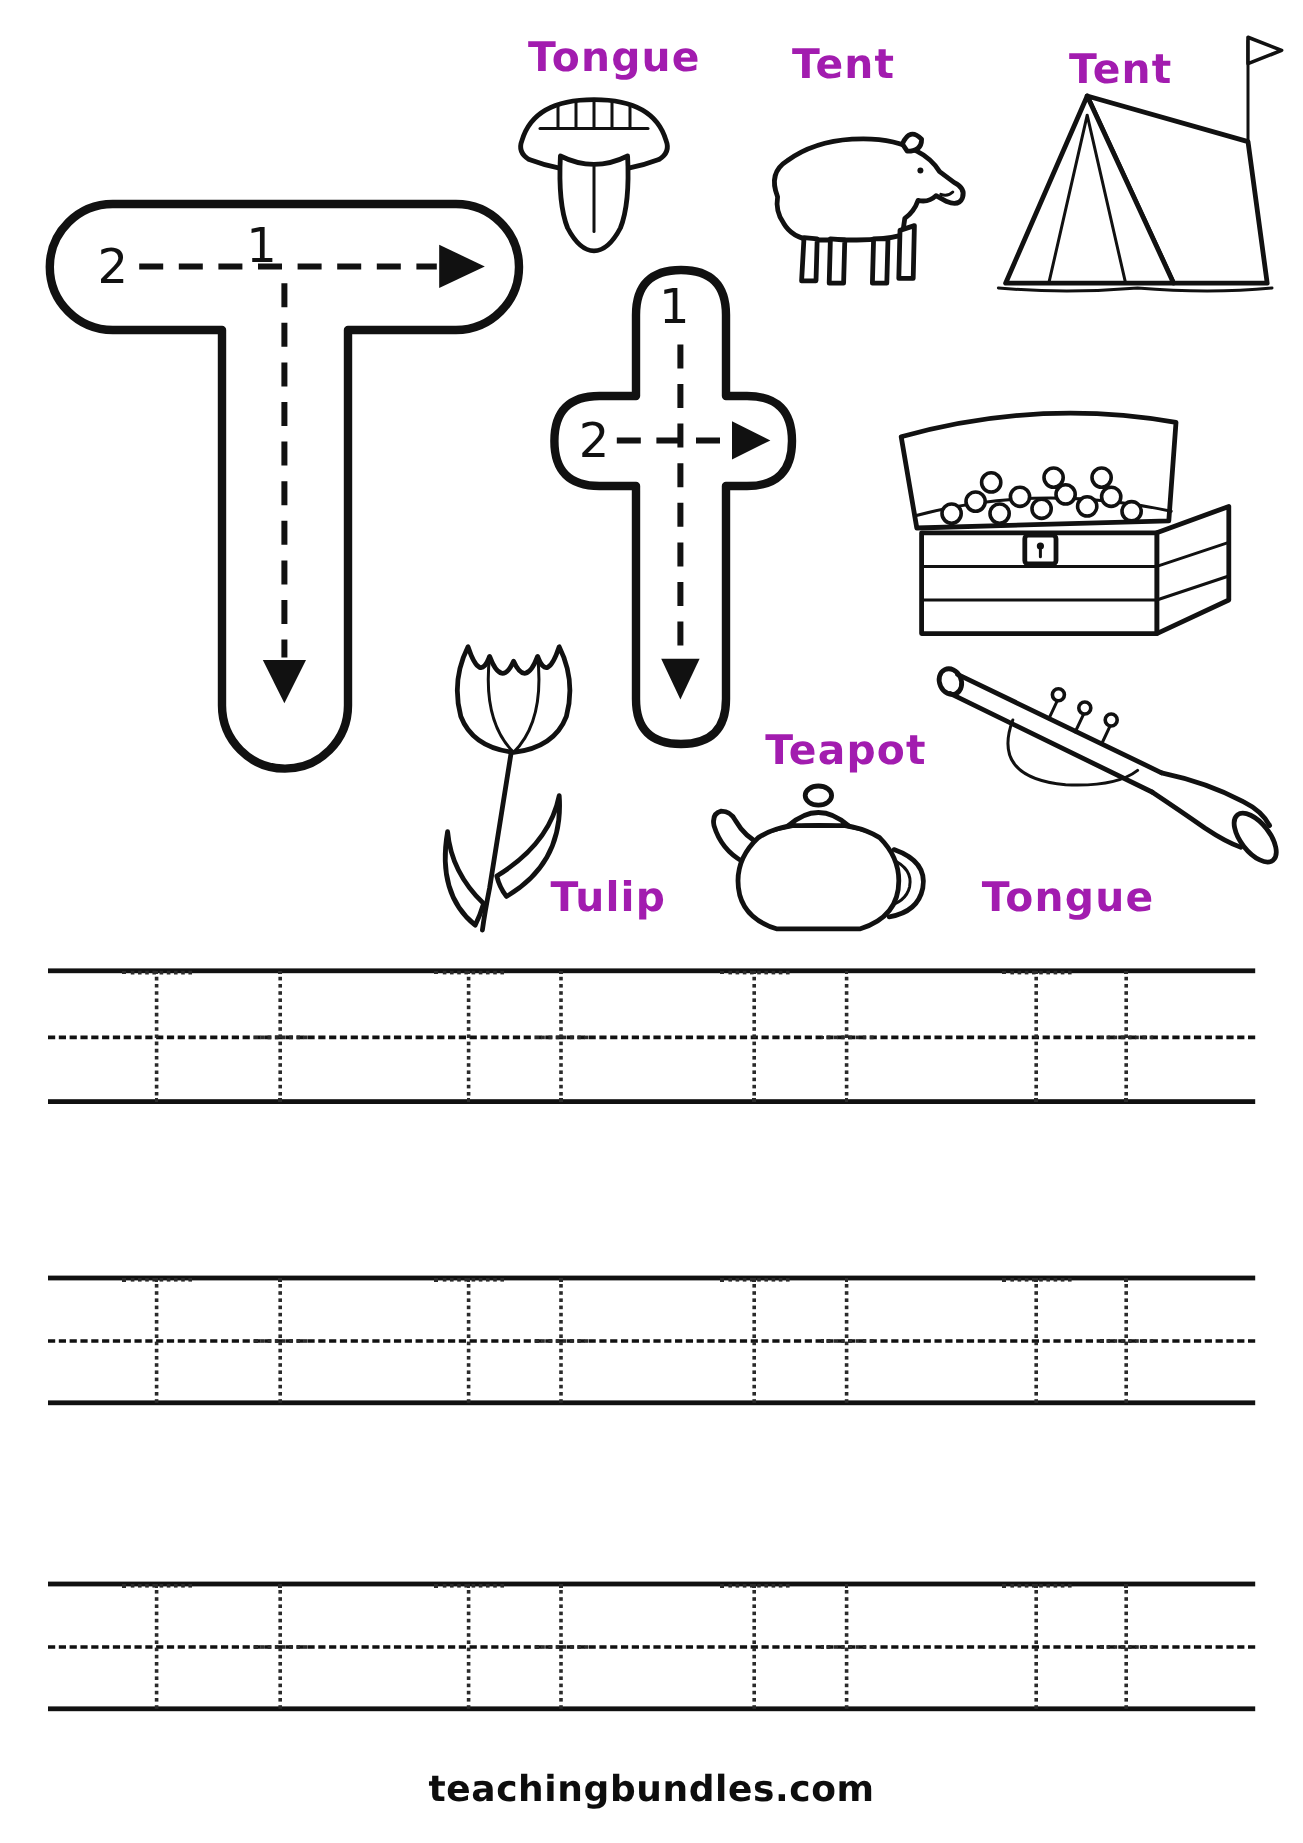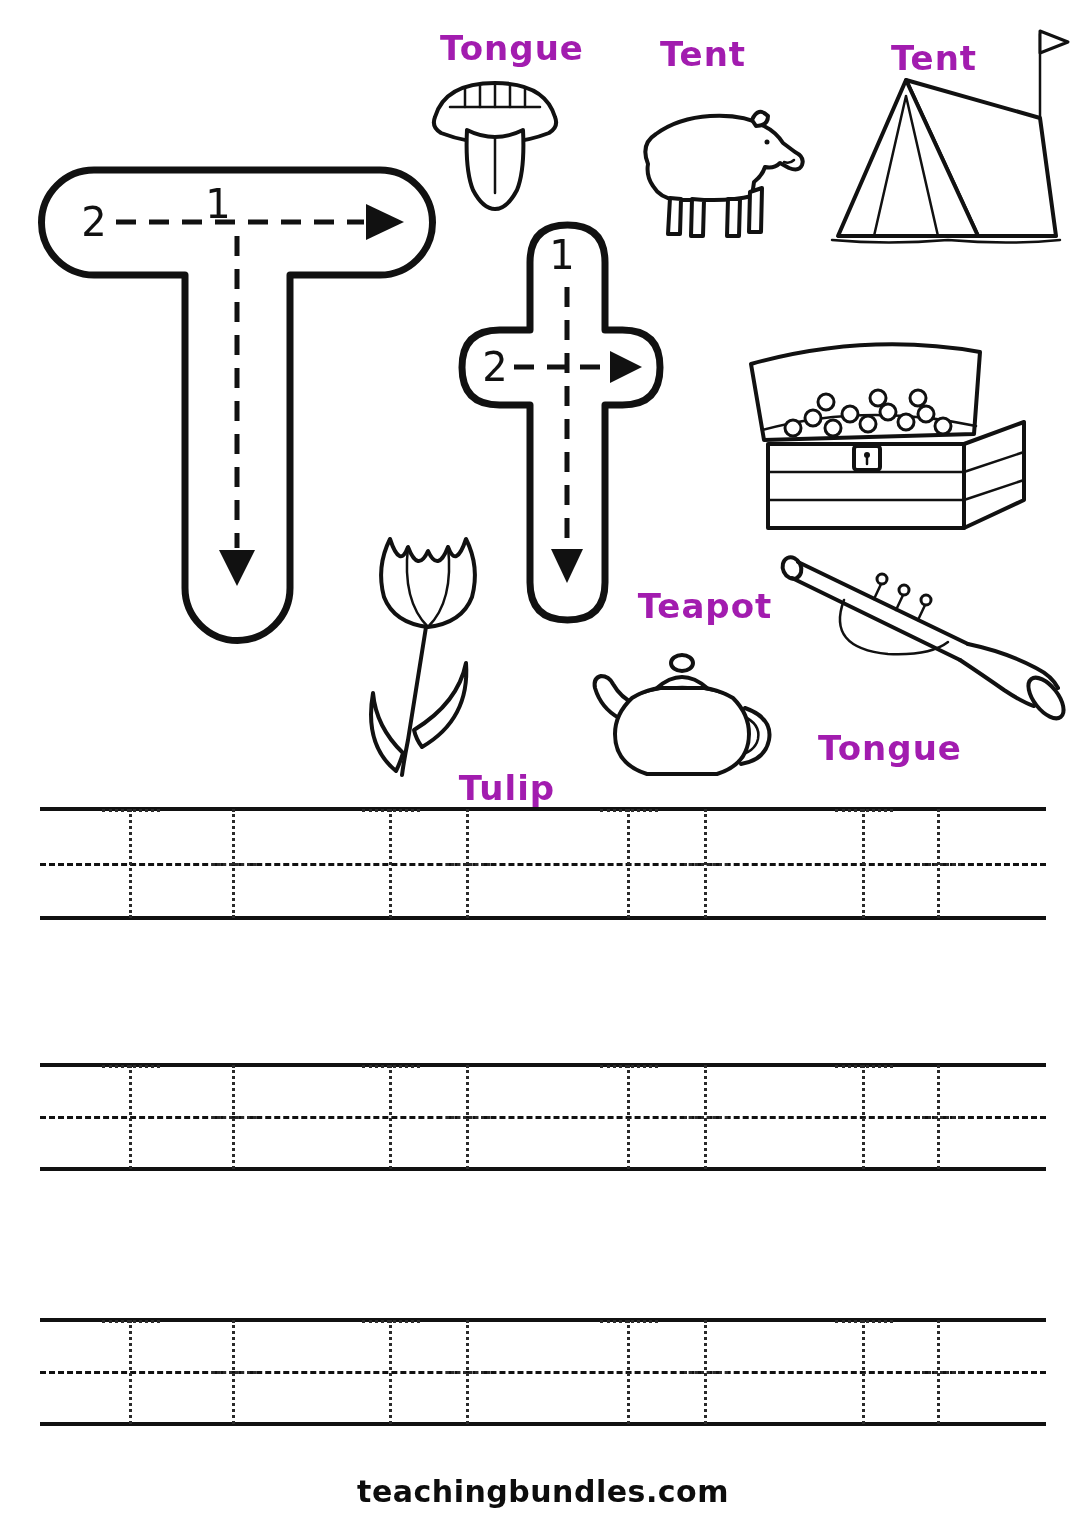--- a/index.html
+++ b/index.html
@@ -63,22 +63,22 @@
     <polygon class="arrow" points="89,324 121,324 105,358"></polygon>
 
     <text class="num" x="33" y="156">2</text>
     <path class="dash" d="M 52 142 H 146"></path>
     <polygon class="arrow" points="148,126 180,142 148,158"></polygon>
   </svg>
 
   <div class="label" style="left:512px; top:28px;">Tongue</div>
   <div class="label" style="left:703px; top:34px;">Tent</div>
   <div class="label" style="left:934px; top:38px;">Tent</div>
-  <div class="label" style="left:507px; top:728px;margin-top:40px;">Tulip</div>
-  <div class="label" style="left:705px; top:586px;">Teapot</div>
+  <div class="label" style="left:507px; top:728px;">Tulip</div>
+  <div class="label" style="left:705px; top:606px;">Teapot</div>
   <div class="label" style="left:890px; top:728px;">Tongue</div>
 
   <svg class="illus" style="left:425px; top:75px;" width="140" height="140" viewBox="0 0 140 140">
     <path class="fw" d="M10,42 Q20,8 70,8 Q120,8 130,42 Q134,52 124,58 Q98,68 70,68 Q42,68 16,58 Q6,52 10,42 Z"></path>
     <path class="ln3" d="M25,32 L115,32"></path>
     <path class="ln3" d="M40,13 V32 M55,10 V32 M70,9 V32 M85,10 V32 M100,13 V32"></path>
     <path class="fw" d="M42,55 Q40,95 48,115 Q58,134 70,134 Q82,134 92,115 Q100,95 98,55 Q84,62 70,62 Q56,62 42,55 Z"></path>
     <path class="ln3" d="M70,64 V118"></path>
   </svg>
 

